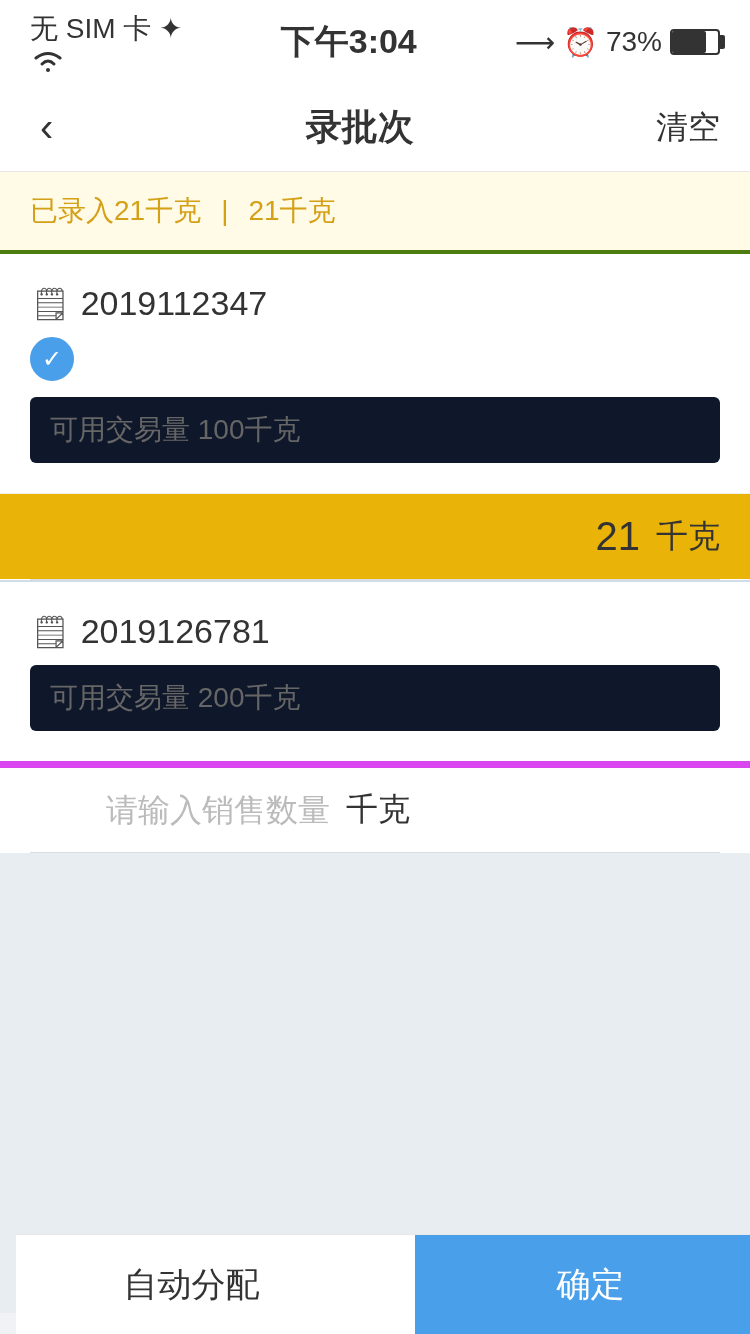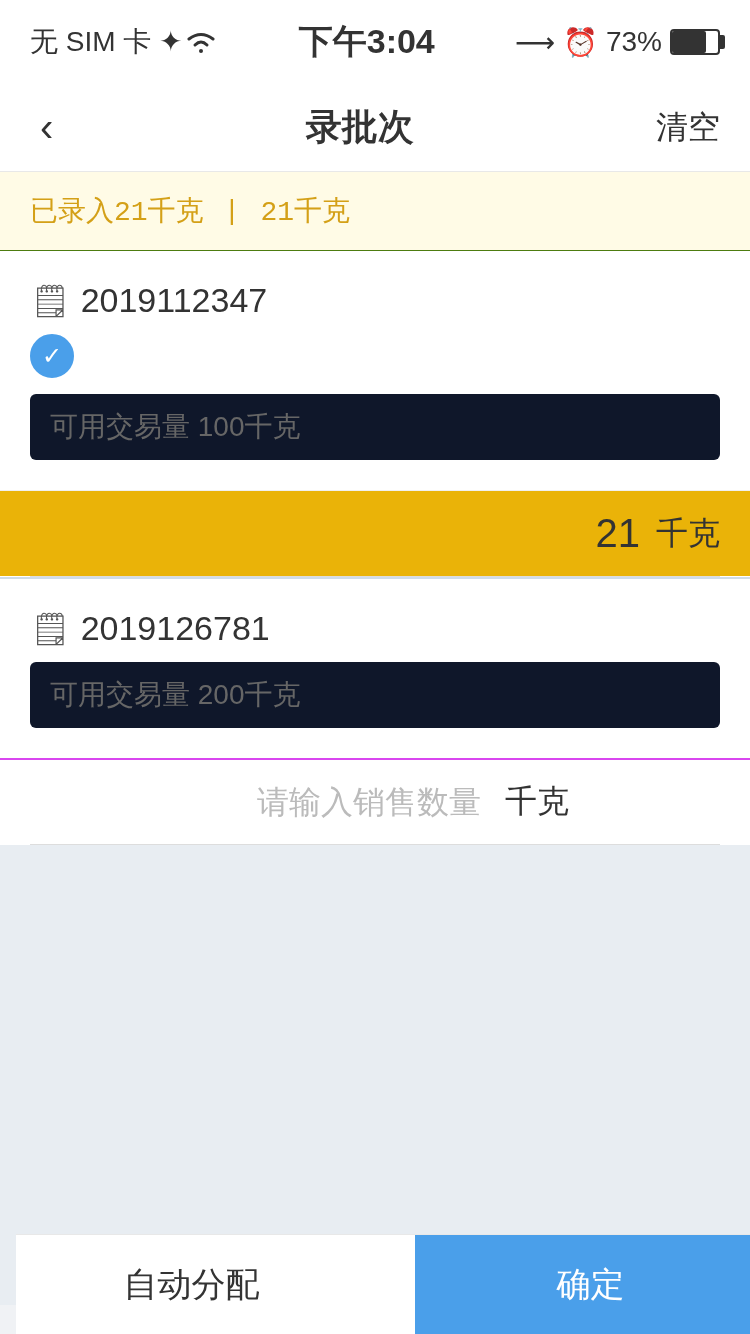--- a/index.html
+++ b/index.html
@@ -21,22 +21,22 @@
       background: #fff;
       display: flex;
       align-items: center;
       justify-content: space-between;
       padding: 0 30px;
       font-size: 28px;
       font-weight: 500;
     }
     .status-left {
       display: flex;
-      align-items: center;
       gap: 0;
+      flex-direction: column;
     }
     .status-center {
       font-size: 34px;
       font-weight: 600;
     }
     .status-right {
       display: flex;
       align-items: center;
       gap: 8px;
     }
@@ -95,22 +95,21 @@
       cursor: pointer;
     }
 
     
     .info-bar {
       background: #fffbe6;
       padding: 20px 30px;
       display: flex;
       align-items: center;
       gap: 20px;
-      border-bottom: 1px solid #4d7c0f;
-      font-family: Liberation Mono, monospace;
+      border-bottom: 4px solid #4d7c0f;
     }
     .info-bar span {
       font-size: 28px;
       color: #d4a017;
     }
     .info-divider {
       color: #d4a017 !important;
       font-size: 28px;
     }
 
@@ -203,25 +202,25 @@
 
     
     .batch-card-2 {
       background: #fff;
     }
 
     
     .quantity-input-row {
       display: flex;
       align-items: center;
-      justify-content: center;
+      justify-content: flex-start;
       padding: 20px 30px;
       background: #fff;
-      border-top: 2px solid #d946ef;
-      gap: 24px;
+      border-top: 7px solid #d946ef;
+      gap: 16px;
     }
     .qty-input {
       border: none;
       outline: none;
       font-size: 32px;
       color: #bbb;
       text-align: right;
       background: transparent;
       width: 300px;
     }

